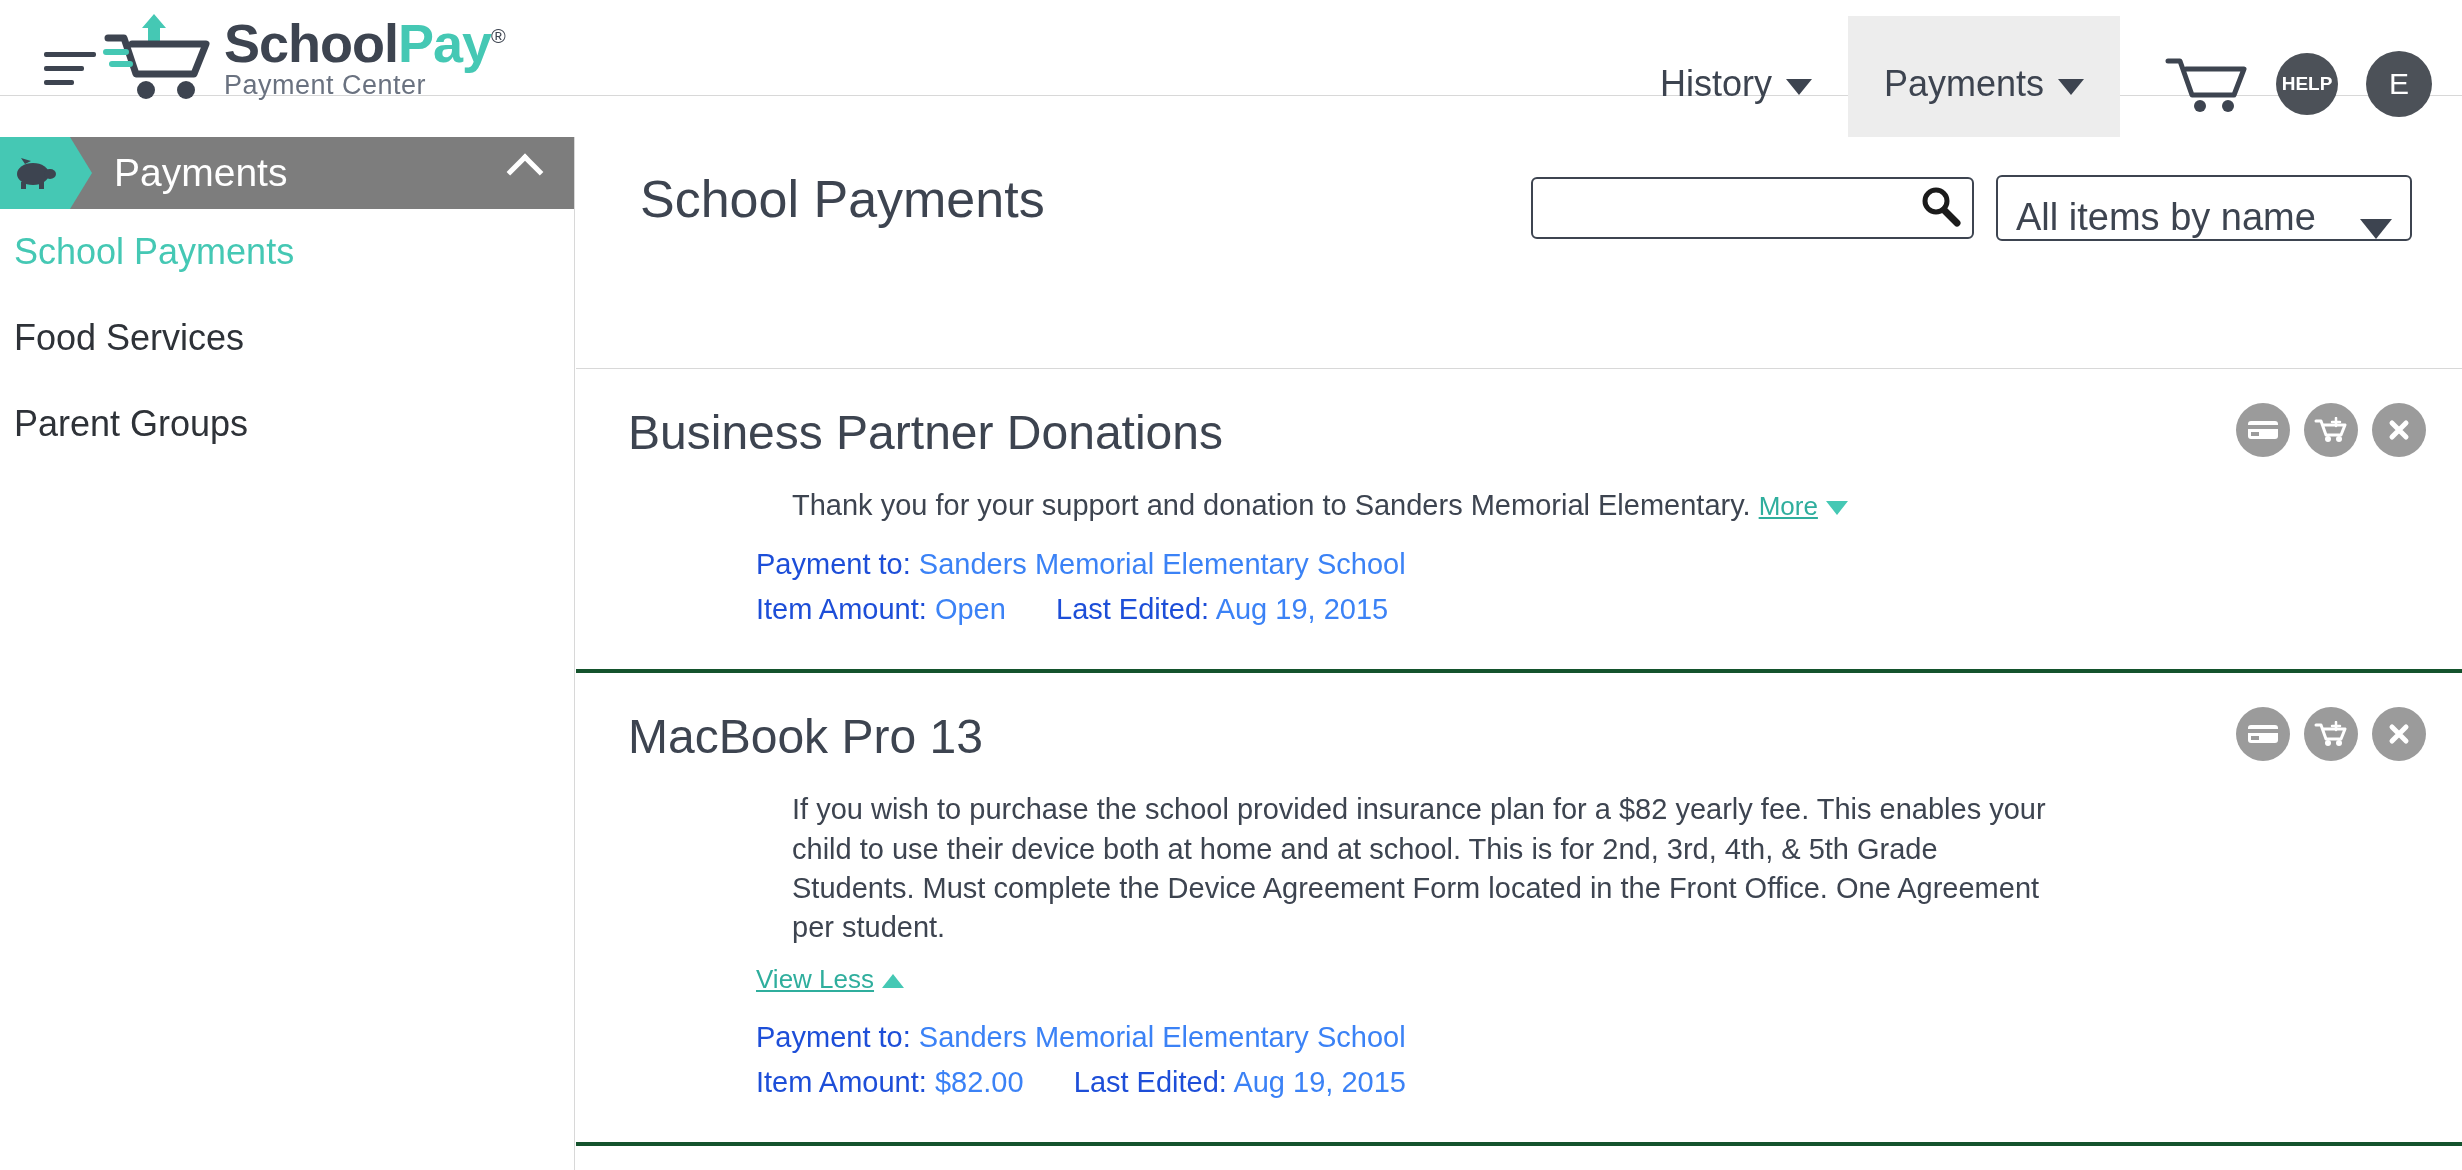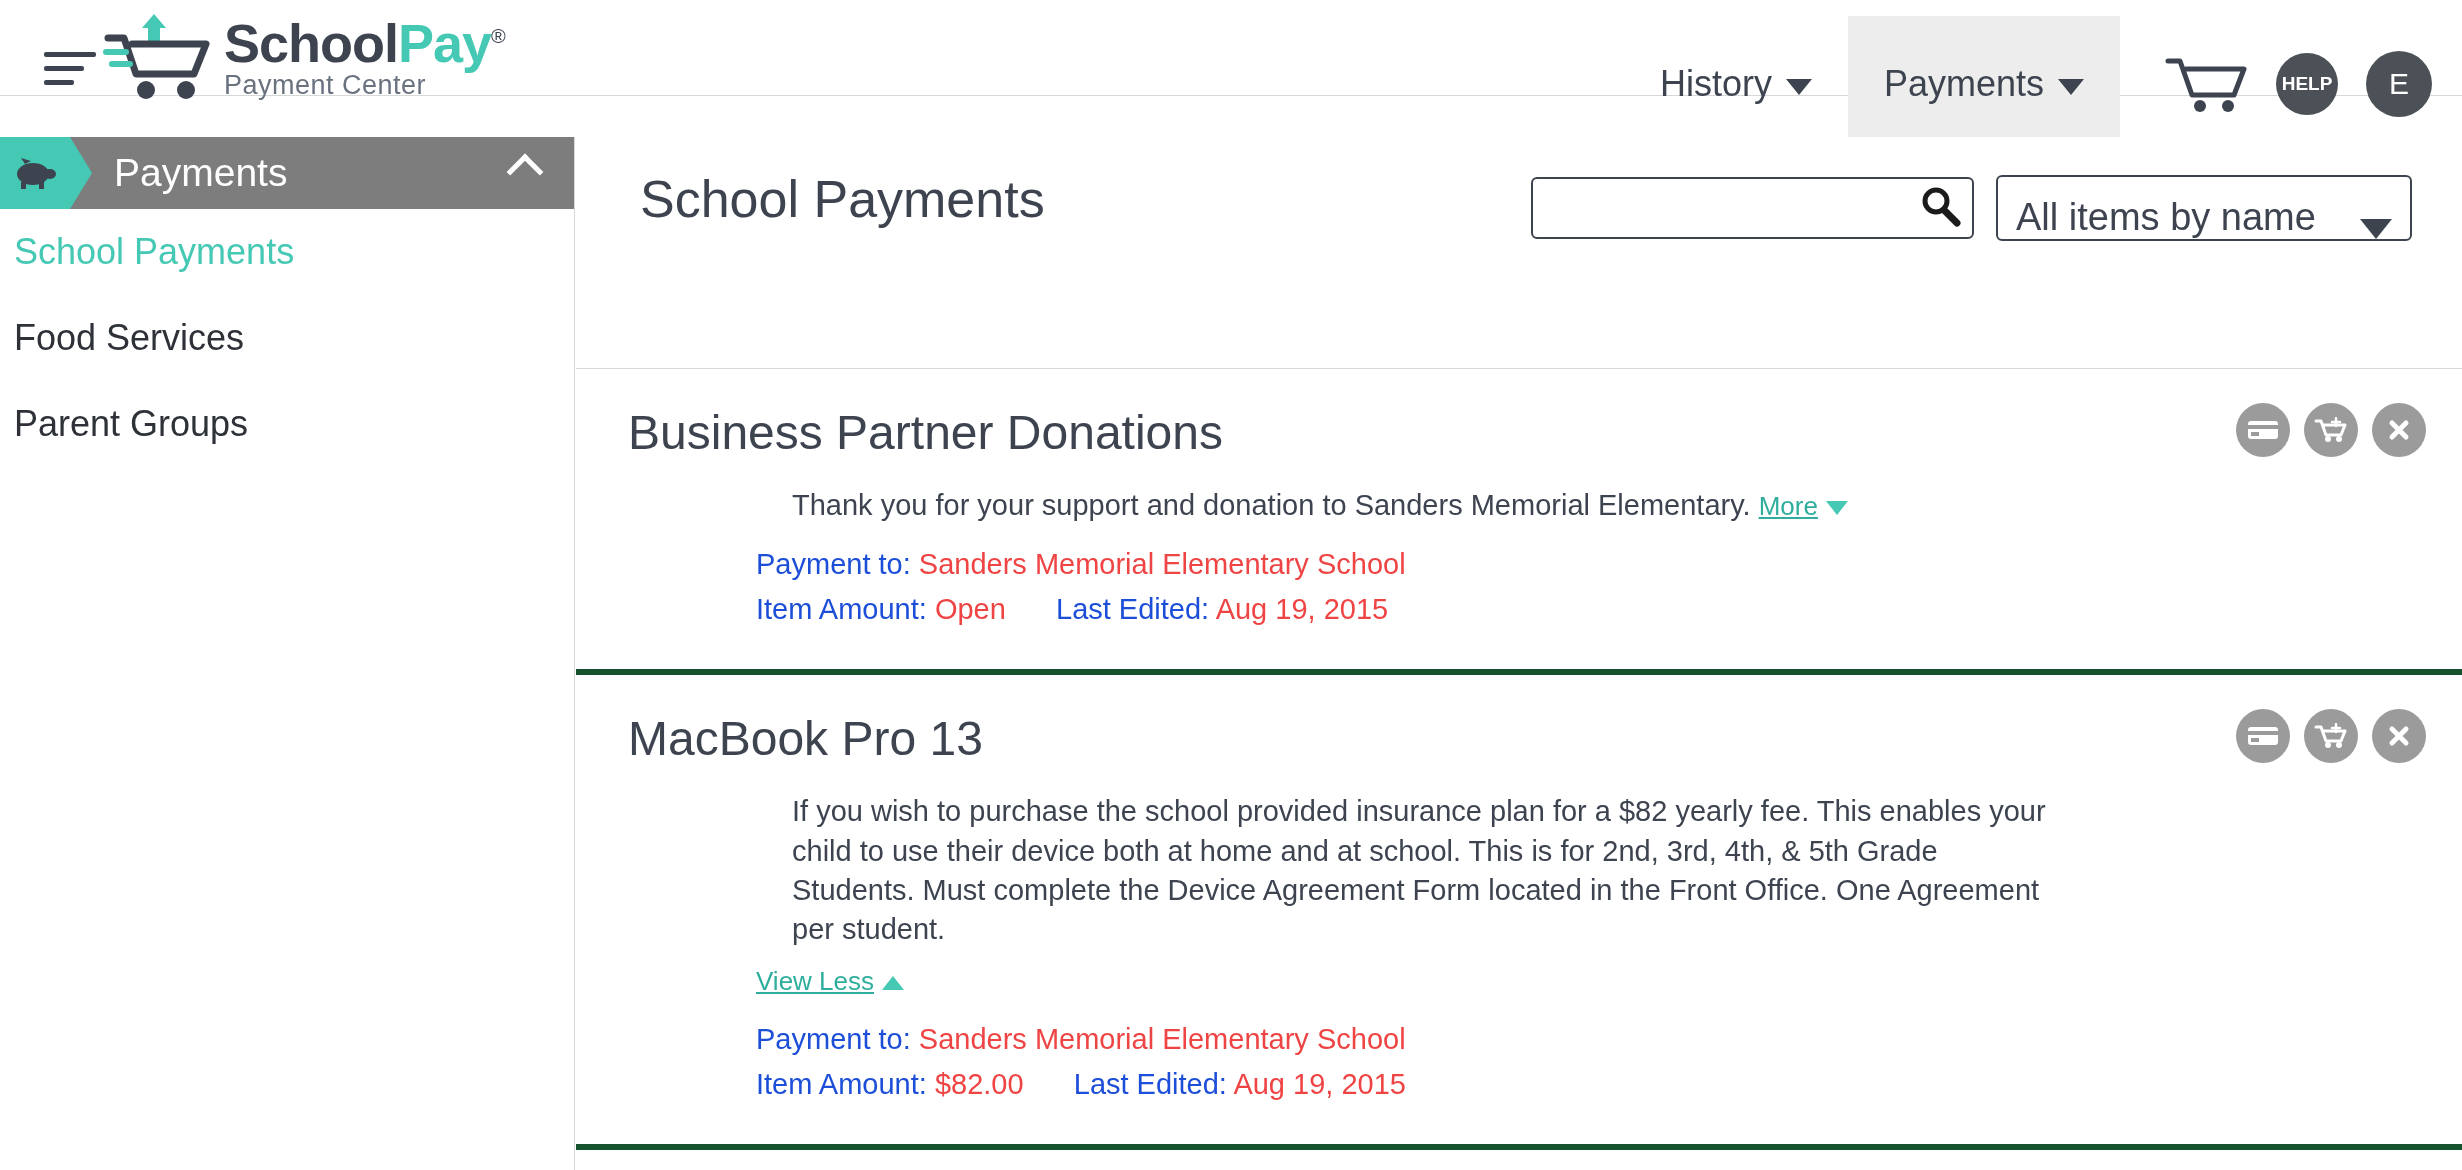--- a/index.html
+++ b/index.html
@@ -87,31 +87,31 @@
   .search-icon { margin-right:10px; }
   .select-box {
     position:absolute; left:1420px; top:38px; width:416px; height:66px;
     border:2px solid #3d4450; border-radius:6px; background:#fff;
     display:flex; align-items:flex-end; justify-content:space-between; padding:0 18px;
     font-size:38px; color:#3d4450;
   }
   .sel-caret { width:0;height:0;border-left:16px solid transparent;border-right:16px solid transparent;border-top:20px solid #3d4450; }
 
   
-  .item { border-bottom:6px solid #14532d; padding:36px 8px 34px 0; position:relative; }
+  .item { border-bottom:4px solid #14532d; padding:36px 8px 34px 0; position:relative; }
   .item-title { font-size:48px; color:#3d4450; margin-left:52px; margin-bottom:26px; }
   .item-body { margin-left:180px; font-size:29px; color:#3d4450; line-height:1.35; max-width:1310px;}
   .item-desc { margin-bottom:12px;margin-left:36px; }
   .more-link { color:#2fae9d; text-decoration:underline; font-size:26px; cursor:pointer;}
   .tri-down { display:inline-block; width:0;height:0;border-left:11px solid transparent;border-right:11px solid transparent;border-top:14px solid #45c8b4; margin-left:8px; }
   .tri-up { display:inline-block; width:0;height:0;border-left:11px solid transparent;border-right:11px solid transparent;border-bottom:14px solid #45c8b4; margin-left:8px; }
   .meta { margin-top:20px; }
   .meta-line { margin-bottom:6px; }
   .meta-label { color:#1d4ed8; }
-  .meta-val { color:#ef4444; }
+  .meta-val { color:#3b82f6; }
   .gap { display:inline-block; width:34px; }
 
   .row-actions { position:absolute; right:36px; top:34px; display:flex; gap:14px; align-items:center; }
   .act {
     width:54px;height:54px;border-radius:50%;background:#9b9b9b;
     display:flex;align-items:center;justify-content:center;
     cursor:pointer;
   }
 </style>
 </head>

